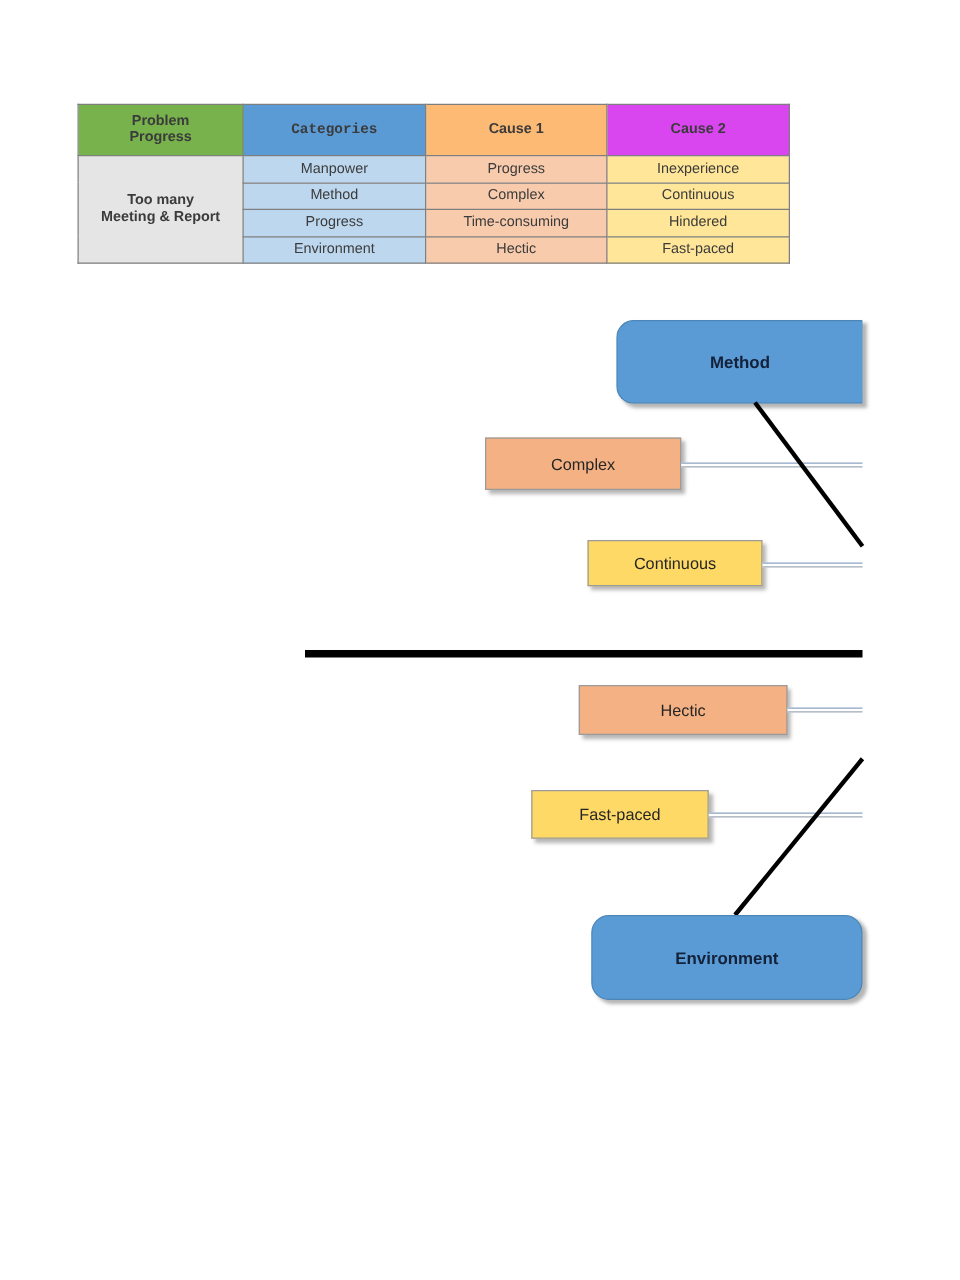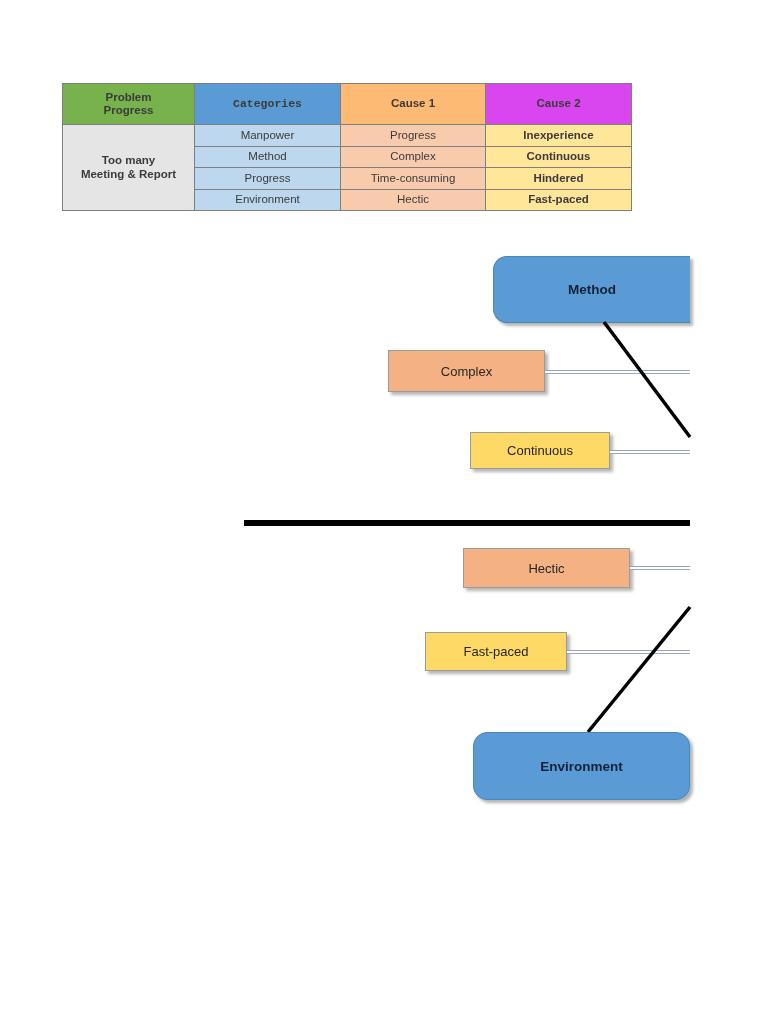--- a/index.html
+++ b/index.html
@@ -47,21 +47,21 @@
   }
   .hdr-green  { background: #77b24c; }
   .hdr-blue   { background: #5b9bd5; font-family: Liberation Mono, monospace; }
   .hdr-orange { background: #fdba74; }
   .hdr-yellow { background: #d946ef; }
 
   .body-row td { height: 20.5px; }
   .cell-green  { background: #e5e5e5; font-weight: bold; font-size: 12px; color: #1a1a1a; }
   .cell-blue   { background: #bdd7ee; font-weight: normal; font-size: 12px; color: #1a1a1a; }
   .cell-orange { background: #f8cbad; font-weight: normal; color: #3b3b3b; }
-  .cell-yellow { background: #ffe699; font-weight: bold; color: #3b3b3b; }
+  .cell-yellow { background: #ffe699; font-weight: normal; color: #3b3b3b; }
 
   
   .diagram {
     position: absolute;
     left: 0;
     top: 0;
     width: 768px;
     height: 1024px;
     pointer-events: none;
   }

